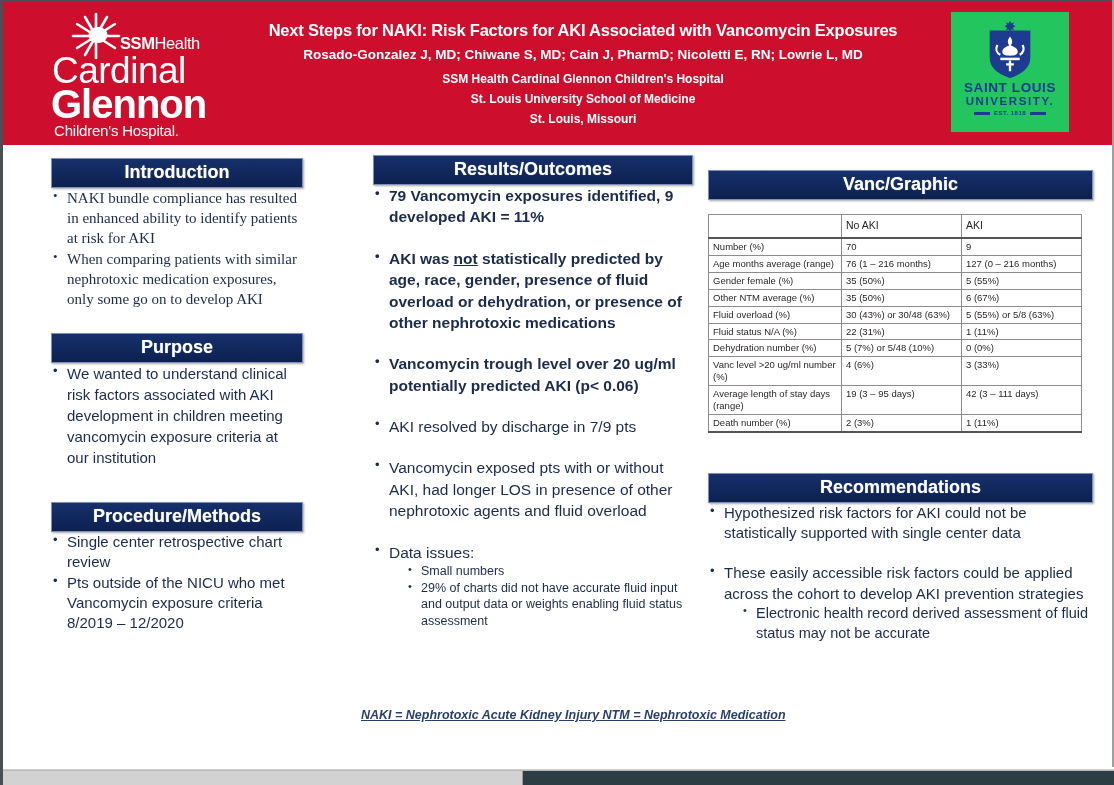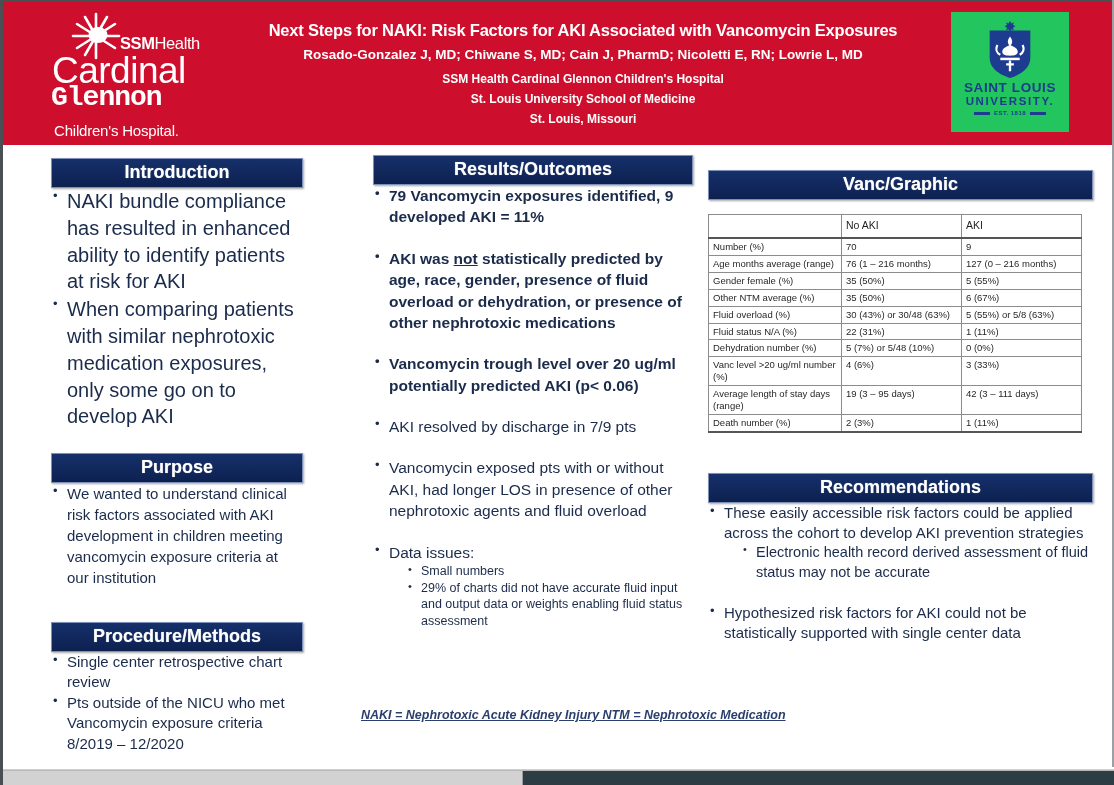--- a/index.html
+++ b/index.html
@@ -42,22 +42,22 @@
   }
   .ssm-health b { font-weight: 800; }
   .ssm-health span.light { font-weight: 400; }
   .cardinal {
     position: absolute; left: 4px; top: 44px;
     font-size: 37px; font-weight: 300; letter-spacing: -0.5px;
     color: #fff; line-height: 1;
   }
   .glennon {
     position: absolute; left: 3px; top: 76px;
-    font-size: 28px; font-weight: 800; letter-spacing: -1px;
-    color: #fff; line-height: 1; font-family: Liberation Mono, monospace;
+    font-size: 40px; font-weight: 800; letter-spacing: -1px;
+    color: #fff; line-height: 1;
   }
   .childrens {
     position: absolute; left: 6px; top: 114px;
     font-size: 15px; font-weight: 400; letter-spacing: -0.2px;
     color: #fff;
   }
 
   .title-block {
     position: absolute; left: 225px; top: 18px;
     width: 710px; text-align: center; color: #fff;
@@ -132,21 +132,21 @@
   ul.sub > li {
     position: relative; padding-left: 14px; color: #1b2b4b;
   }
   ul.sub > li::before {
     content: "\2022";
     position: absolute; left: 1px; top: -1px;
     font-size: 11px; color: #1b2b4b;
   }
 
   
-  .intro-list { margin-top: 14px; font-size: 20px; line-height: 1.34; }
+  .intro-list { margin-top: 14px; font-size: 15px; line-height: 1.34; font-family: Liberation Serif, serif; }
   .intro-list > li { margin-bottom: 1px; }
   .purpose-list { margin-top: 13px; font-size: 15px; line-height: 1.40; padding-left: 4px; }
   .purpose-list > li { padding-left: 22px; }
   .purpose-list > li::before { left: 6px; }
   .proc-list { margin-top: 10px; font-size: 15px; line-height: 1.34; }
   .proc-list > li { margin-bottom: 1px; }
 
   .gap-purpose { height: 22px; }
   .gap-proc { height: 34px; }
 
@@ -392,27 +392,27 @@
             <td>1 (11%)</td>
           </tr>
         </tbody>
       </table>
     </div>
 
     <div class="rec-head-wrap">
       <div class="sec-head">Recommendations</div>
     </div>
     <ul class="bul rec-list">
+      <li>Hypothesized risk factors for AKI could not be statistically supported with single center data</li>
       <li>
         <span>These easily accessible risk factors could be applied across the cohort to develop AKI prevention strategies</span>
         <ul class="sub rec-sub">
           <li>Electronic health record derived assessment of fluid status may not be accurate</li>
         </ul>
       </li>
-      <li>Hypothesized risk factors for AKI could not be statistically supported with single center data</li>
     </ul>
   </div>
 
   <div class="footnote">NAKI = Nephrotoxic Acute Kidney Injury   NTM = Nephrotoxic Medication</div>
 
   <div class="page-edge"></div>
   <div class="scrollbar">
     <div class="scroll-thumb"></div>
   </div>
 

